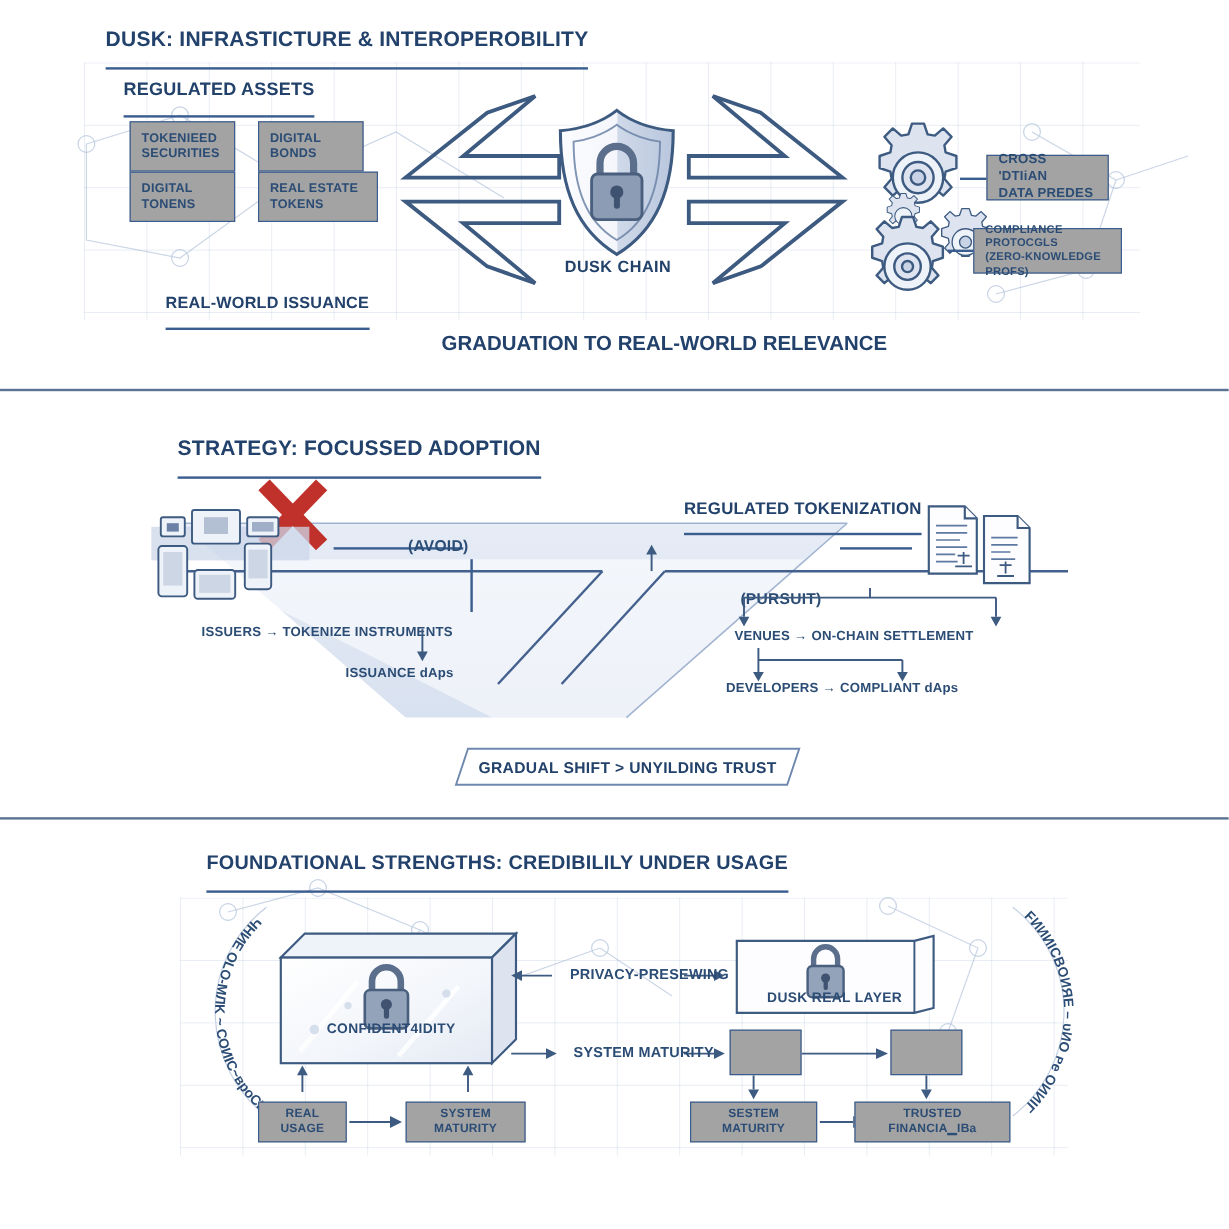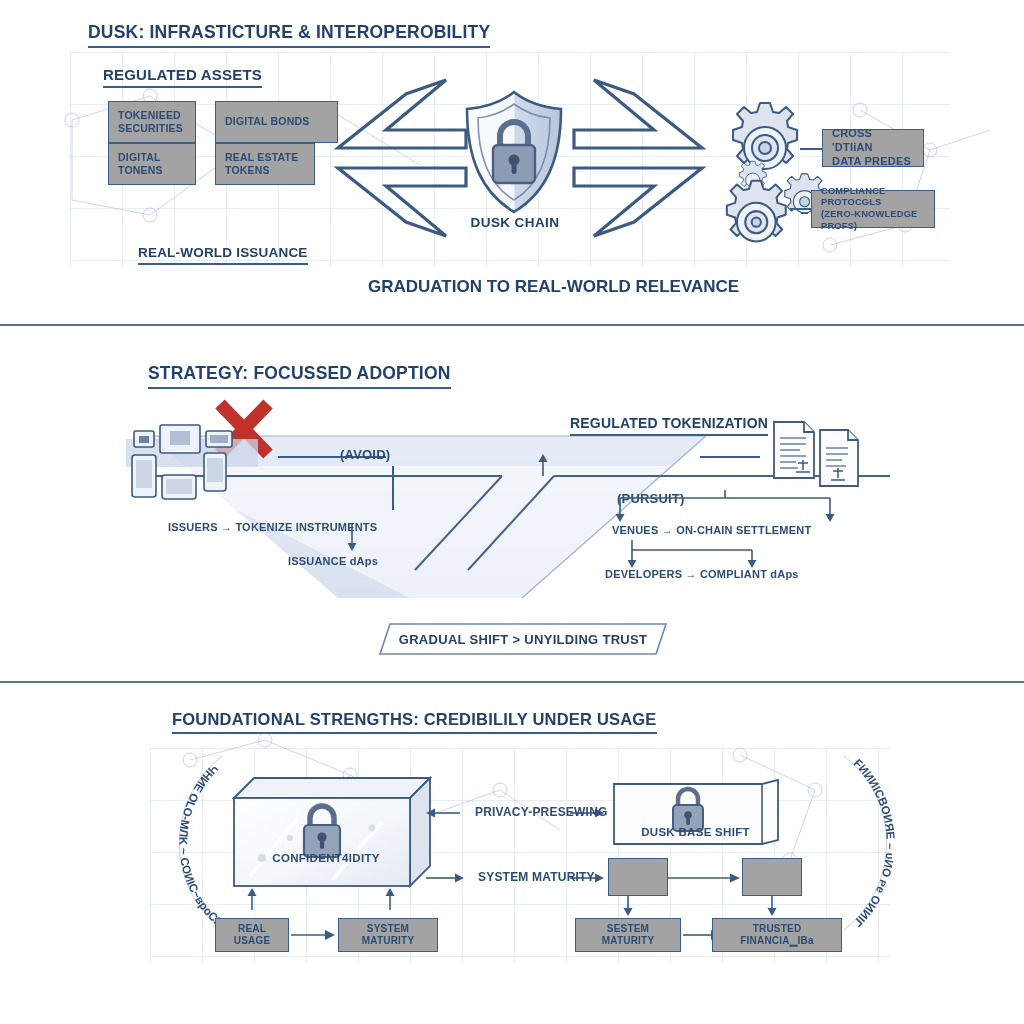--- a/index.html
+++ b/index.html
@@ -40,21 +40,21 @@
   .netbg { position:absolute; pointer-events:none; }
 
   
   .heading {
     position:absolute;
     font-weight:bold;
     color:#22416b;
     letter-spacing:.2px;
     white-space:nowrap;
     border-bottom:2px solid #3a5d8f;
-    padding-bottom:3px;
+    padding-bottom:13px;
   }
   .h-main { font-size:17.5px; }
   .h-sub  { font-size:15px; }
 
   .plain-caption {
     position:absolute;
     font-weight:bold;
     font-size:17px;
     color:#22416b;
     white-space:nowrap;
@@ -172,21 +172,21 @@
 
     <div class="heading h-sub" style="left:103px; top:66px;">REGULATED ASSETS</div>
 
     <div class="tbox" style="left:108px; top:101px; width:88px; height:42px;">
       <div>
         <div>TOKENIEED</div>
         <div>SECURITIES</div>
       </div>
     </div>
 
-    <div class="tbox" style="left:215px; top:101px; width:123px; height:42px;">
+    <div class="tbox" style="left:215px; top:101px; width:88px; height:42px;">
       <div>
         <div>DIGITAL BONDS</div>
       </div>
     </div>
 
     <div class="tbox" style="left:108px; top:143px; width:88px; height:42px;">
       <div>
         <div>DIGITAL</div>
         <div>TONENS</div>
       </div>
@@ -468,21 +468,21 @@
   <svg style="position:absolute;left:612px;top:778px;width:168px;height:68px;" viewBox="0 0 168 68">
     <path d="M2 6 L150 6 L166 2 L166 62 L150 66 L2 66 Z" fill="#fdfdff" stroke="#3d5a80" stroke-width="1.8"></path>
     <line x1="150" y1="6" x2="150" y2="66" stroke="#3d5a80" stroke-width="1.6"></line>
     <g>
       <path d="M66 28 L66 21 A10 10 0 0 1 86 21 L86 28" fill="none" stroke="#5b6f8d" stroke-width="4.5" stroke-linecap="round"></path>
       <rect x="61" y="27" width="30" height="26" rx="4" fill="#93a3ba" stroke="#4a5f7d" stroke-width="2"></rect>
       <circle cx="76" cy="37" r="3.8" fill="#3f5270"></circle>
       <rect x="74.3" y="39" width="3.6" height="8" rx="1.7" fill="#3f5270"></rect>
     </g>
   </svg>
-  <div class="baselayer-label">DUSK BASE SHIFT</div>
+  <div class="baselayer-label">DUSK REAL LAYER</div>
 
   <svg style="position:absolute;left:240px;top:888px;width:200px;height:22px;" viewBox="0 0 200 22">
     <line x1="12" y1="22" x2="12" y2="4" stroke="#3d5a80" stroke-width="1.6"></line>
     <path d="M12 0 L16.5 8 L7.5 8 Z" fill="#3d5a80"></path>
     <line x1="150" y1="22" x2="150" y2="4" stroke="#3d5a80" stroke-width="1.6"></line>
     <path d="M150 0 L154.5 8 L145.5 8 Z" fill="#3d5a80"></path>
   </svg>
 
   <div class="tbox center" style="left:215px; top:918px; width:74px; height:34px; font-size:10px;">
     <span>REAL USAGE</span>

